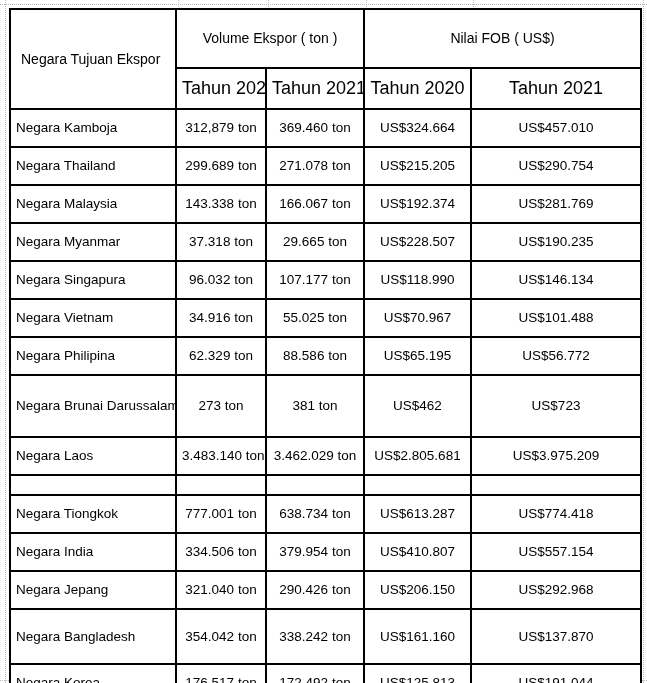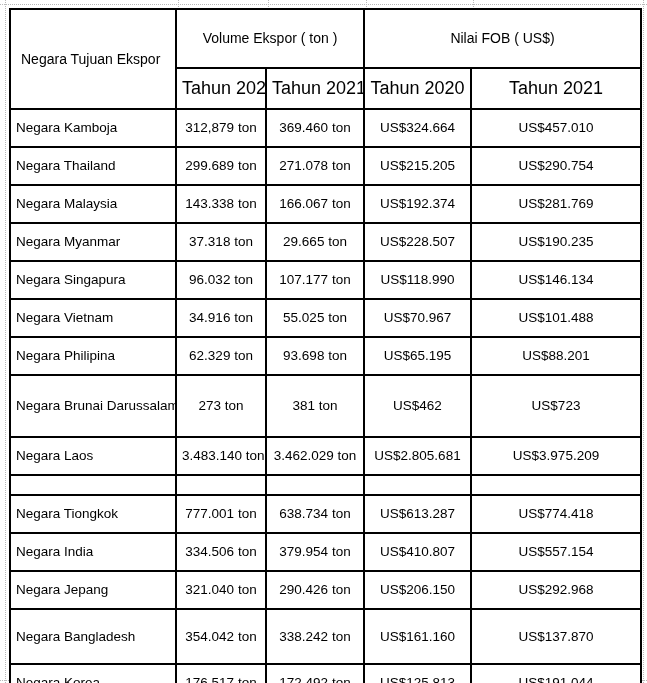--- a/index.html
+++ b/index.html
@@ -168,23 +168,23 @@
         <tr class="data">
           <td class="country">Negara Vietnam</td>
           <td class="num">34.916 ton</td>
           <td class="num">55.025 ton</td>
           <td class="num">US$70.967</td>
           <td class="num">US$101.488</td>
         </tr>
         <tr class="data">
           <td class="country">Negara Philipina</td>
           <td class="num">62.329 ton</td>
-          <td class="num">93.698 ton</td>
+          <td class="num">88.586 ton</td>
           <td class="num">US$65.195</td>
-          <td class="num">US$88.201</td>
+          <td class="num">US$56.772</td>
         </tr>
         <tr class="data tall">
           <td class="country">Negara Brunai Darussalam</td>
           <td class="num">273 ton</td>
           <td class="num">381 ton</td>
           <td class="num">US$462</td>
           <td class="num">US$723</td>
         </tr>
         <tr class="data">
           <td class="country">Negara Laos</td>

